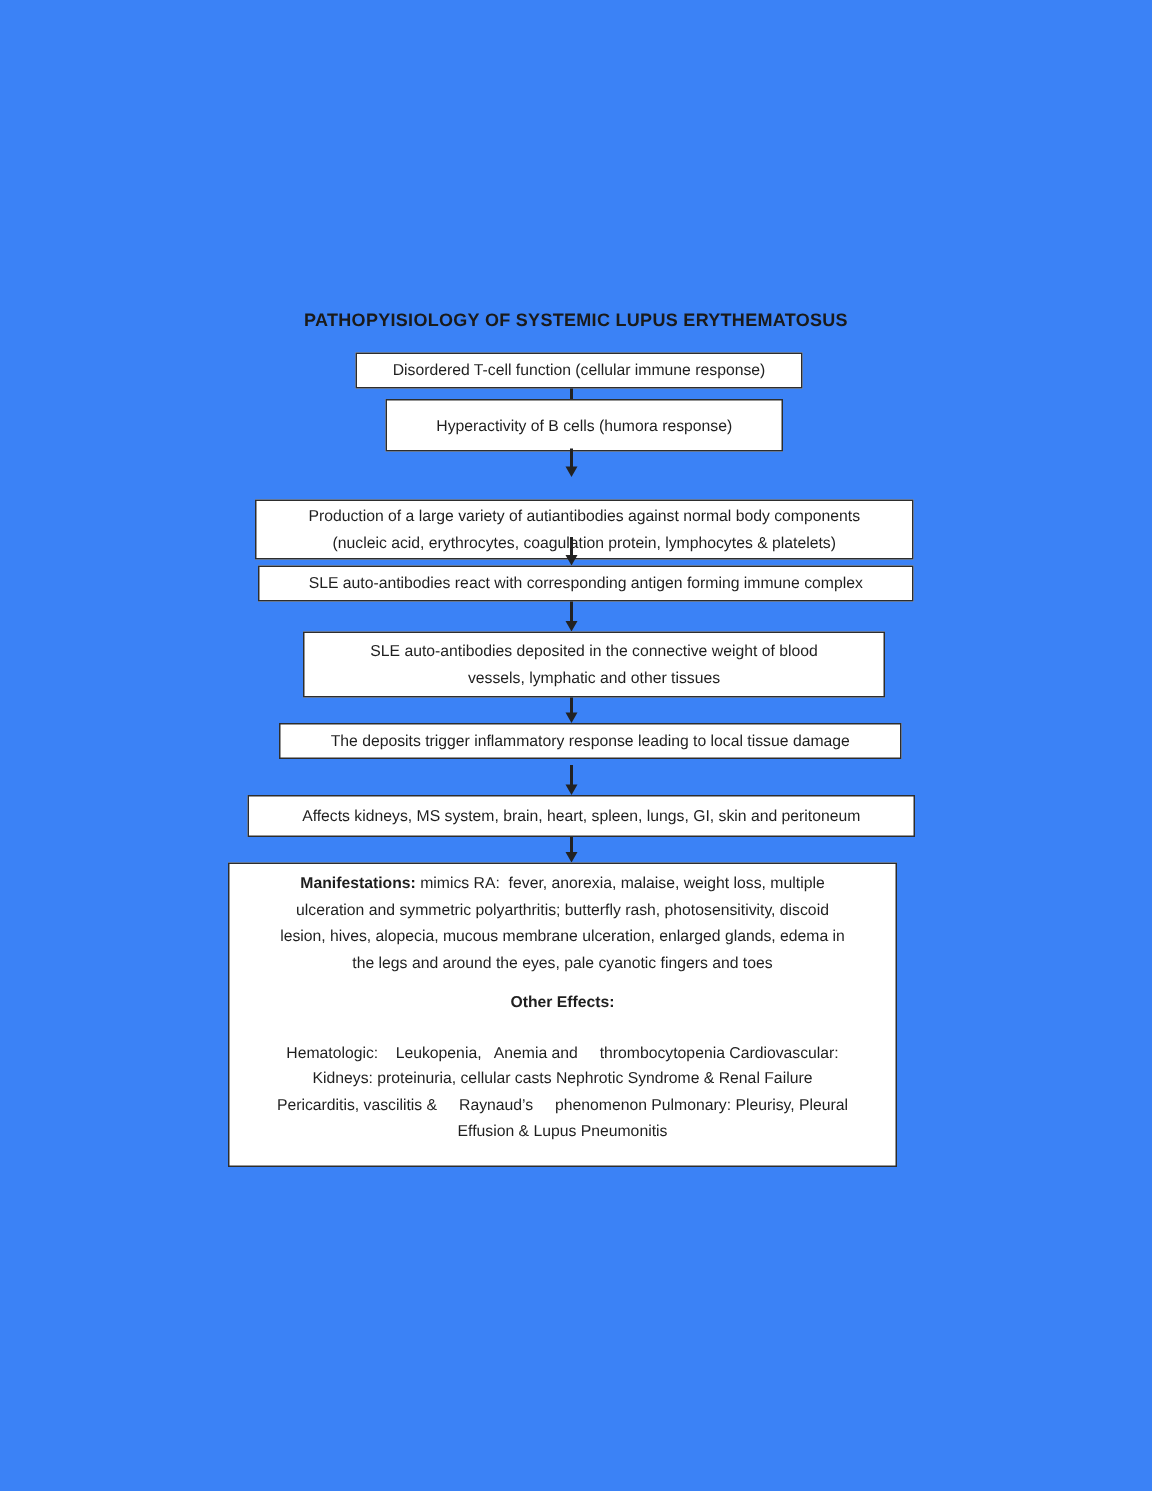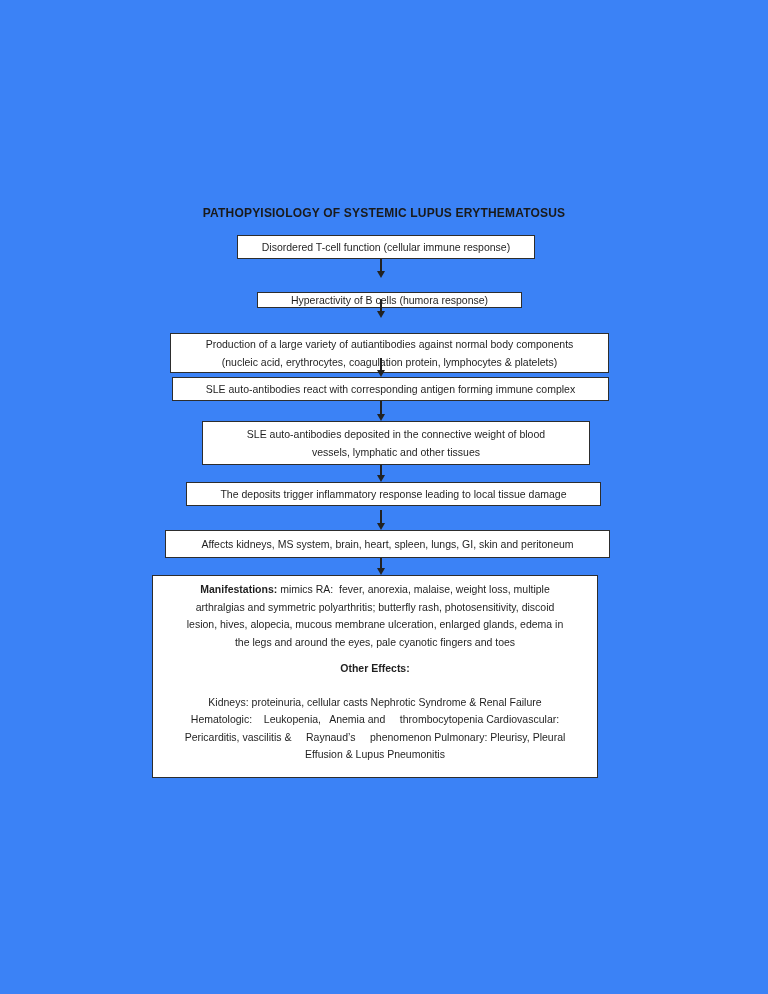--- a/index.html
+++ b/index.html
@@ -32,21 +32,21 @@
     display: flex;
     flex-direction: column;
     align-items: center;
     justify-content: center;
     text-align: center;
     font-size: 10.5px;
     color: #1f1f1f;
   }
   .box .line { white-space: pre; line-height: 18px; }
   .box1 { left: 237px; top: 235px; width: 298px; height: 24px; }
-  .box2 { left: 257px; top: 292px; width: 265px; height: 16px; }
+  .box2 { left: 257px; top: 266px; width: 265px; height: 35px; }
   .box3 { left: 170px; top: 333px; width: 439px; height: 40px; }
   .box4 { left: 172px; top: 377px; width: 437px; height: 24px; }
   .box5 { left: 202px; top: 421px; width: 388px; height: 44px; }
   .box6 { left: 186px; top: 482px; width: 415px; height: 24px; }
   .box7 { left: 165px; top: 530px; width: 445px; height: 28px; }
   .box8 {
     left: 152px; top: 575px; width: 446px; height: 203px;
     justify-content: flex-start;
     padding-top: 5px;
   }
@@ -153,26 +153,26 @@
   </div>
 
   <div class="arrow a7">
     <div class="stem"></div>
     <div class="head"></div>
   </div>
 
   <div class="box box8">
     <div class="para1">
       <div class="line"><span class="bold">Manifestations:</span><span> mimics RA:  fever, anorexia, malaise, weight loss, multiple</span></div>
-      <div class="line">arthralgias and symmetric polyarthritis; butterfly rash, photosensitivity, discoid</div>
+      <div class="line">ulceration and symmetric polyarthritis; butterfly rash, photosensitivity, discoid</div>
       <div class="line">lesion, hives, alopecia, mucous membrane ulceration, enlarged glands, edema in</div>
       <div class="line">the legs and around the eyes, pale cyanotic fingers and toes</div>
     </div>
     <div class="heading">Other Effects:</div>
     <div class="para2">
+      <div class="line">Hematologic:    Leukopenia,   Anemia and     thrombocytopenia Cardiovascular:</div>
       <div class="line">Kidneys: proteinuria, cellular casts Nephrotic Syndrome &amp; Renal Failure</div>
-      <div class="line">Hematologic:    Leukopenia,   Anemia and     thrombocytopenia Cardiovascular:</div>
       <div class="line">Pericarditis, vascilitis &amp;     Raynaud’s     phenomenon Pulmonary: Pleurisy, Pleural</div>
       <div class="line">Effusion &amp; Lupus Pneumonitis</div>
     </div>
   </div>
 
 </div>
 
 </body></html>

